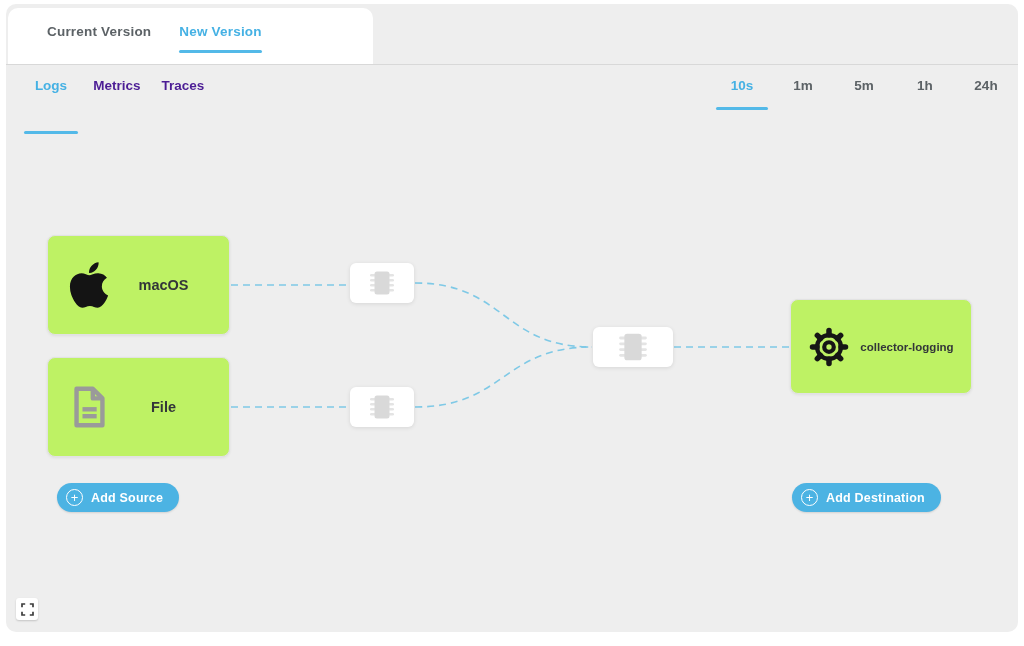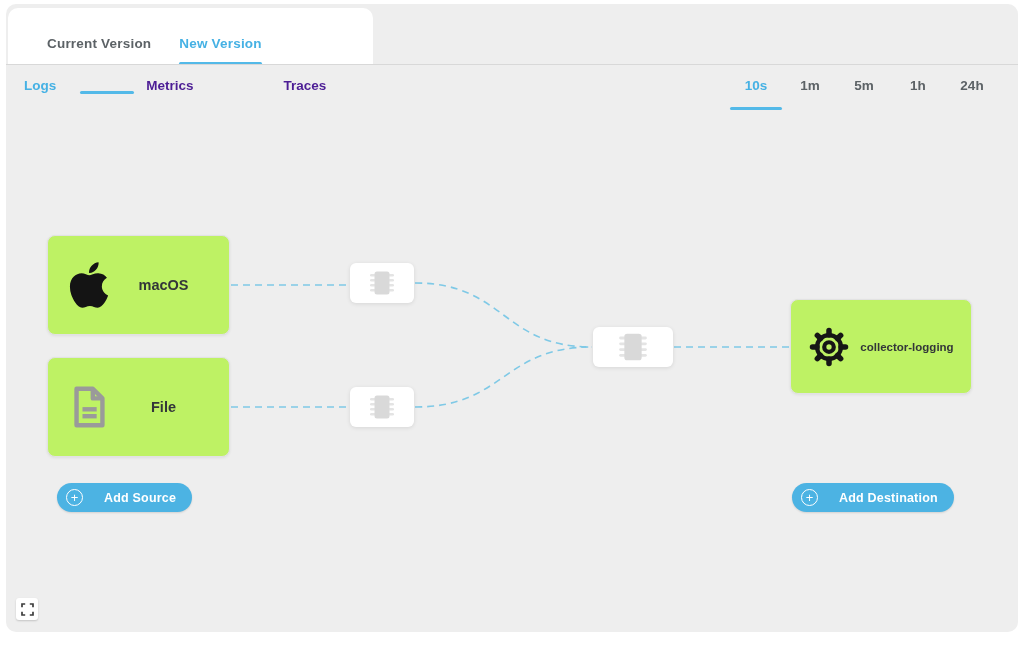--- a/index.html
+++ b/index.html
@@ -6,41 +6,41 @@
   html,body { width:1024px; height:646px; overflow:hidden; background:#ffffff;
     font-family:"Liberation Sans","DejaVu Sans",sans-serif; }
 
   
   .panel { position:absolute; left:6px; top:4px; right:6px; bottom:14px;
     background:#eeeeee; border-radius:10px; }
 
   
   .tabcard { position:absolute; left:8px; top:8px; width:365px; height:57px;
     background:#ffffff; border-radius:10px 10px 0 0;
-    display:flex; align-items:flex-end; gap:20px; padding:0 0 0 35px; }
+    display:flex; align-items:flex-start; gap:20px; padding:0 0 0 35px; }
   .vtab { display:flex; flex-direction:column; align-items:center;
     padding:16px 4px 0 4px; cursor:pointer; }
   .vtab .lbl { font-size:13.5px; font-weight:700; color:#5c6266; letter-spacing:.2px;
     line-height:16px; white-space:nowrap; }
   .vtab .bar { margin-top:10px; height:3px; width:100%; border-radius:2px; background:transparent; }
   .vtab.active .lbl { color:#45b1e4; }
   .vtab.active .bar { background:#53b9e8; }
 
   .divider { position:absolute; left:6px; right:6px; top:64px; height:1px; background:#d8d8d8; }
 
   
   .teltabs { position:absolute; left:24px; top:78px; display:flex; gap:12px; }
-  .ttab { display:flex; flex-direction:row; align-items:center; min-width:54px;
+  .ttab { display:flex; flex-direction:column; align-items:center; min-width:54px;
     cursor:pointer;gap:24px; }
   .ttab .lbl { font-size:13.5px; font-weight:700; color:#4c1d95; line-height:16px; }
   .ttab .bar { margin-top:13px; height:3px; width:54px; border-radius:2px; background:transparent; }
   .ttab.active .lbl { color:#45b1e4; }
   .ttab.active .bar { background:#53b9e8; }
 
-  .timeranges { position:absolute; right:26px; top:78px; display:flex; gap:2px; }
+  .timeranges { position:absolute; right:12px; top:78px; display:flex; gap:9px; }
   .trange { width:52px; display:flex; flex-direction:column; align-items:center; cursor:pointer; }
   .trange .lbl { font-size:13.5px; font-weight:700; color:#5c6266; line-height:16px; }
   .trange .bar { margin-top:13px; height:3px; width:52px; border-radius:2px; background:transparent; }
   .trange.active .lbl { color:#45b1e4; }
   .trange.active .bar { background:#53b9e8; }
 
   
   .conn-svg { position:absolute; left:0; top:0; width:1024px; height:646px; pointer-events:none; }
 
   .card { position:absolute; background:#bef264; border:1px solid #e2e2e2; border-radius:8px;
@@ -61,21 +61,21 @@
   .proc2 { left:350px; top:387px; width:64px; height:40px; }
   .proc-mid { left:593px; top:327px; width:80px; height:40px; }
 
   
   .pill { position:absolute; height:29px; border-radius:15px; background:#4cb3e3;
     color:#ffffff; display:flex; align-items:center; gap:8px; padding:0 16px 0 9px;
     cursor:pointer; box-shadow:0 1px 2px rgba(0,0,0,.12); border:none; }
   .pill .plus { width:17px; height:17px; border:1.6px solid #ffffff; border-radius:50%;
     display:flex; align-items:center; justify-content:center; font-size:13px; line-height:1;
     font-weight:400; padding-bottom:1px; }
-  .pill .ptext { font-size:12.5px; font-weight:700; letter-spacing:.2px; white-space:nowrap;margin-left:13px; }
+  .pill .ptext { font-size:12.5px; font-weight:700; letter-spacing:.2px; white-space:nowrap; }
   .add-source { left:57px; top:483px; }
   .add-dest { left:792px; top:483px; }
 
   
   .fsbtn { position:absolute; left:16px; top:598px; width:22px; height:22px; background:#ffffff;
     border-radius:3px; box-shadow:0 1px 2px rgba(0,0,0,.18); display:flex; align-items:center;
     justify-content:center; cursor:pointer; border:none; }
 
   svg { display:block; }
 </style>

